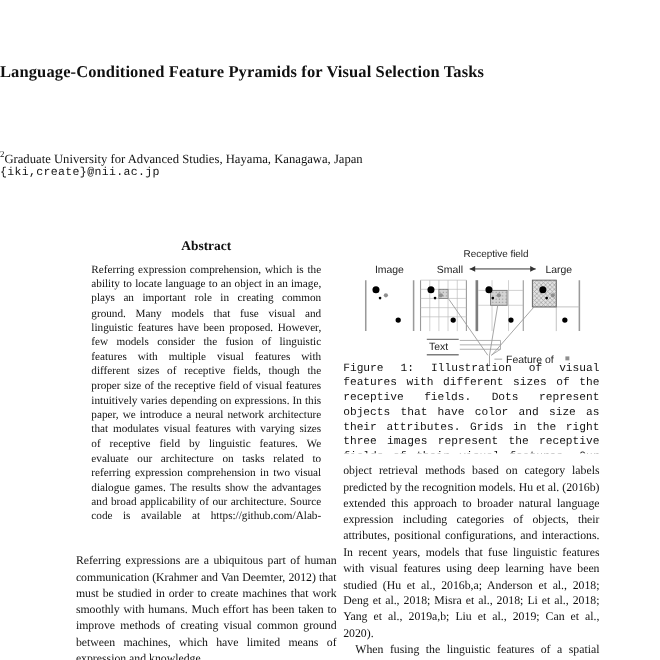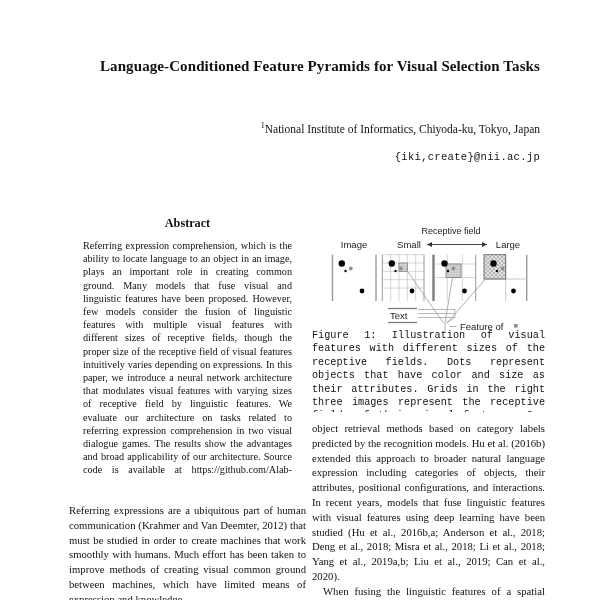--- a/index.html
+++ b/index.html
@@ -2,21 +2,21 @@
 <html><head>
 <meta charset="utf-8">
 <style>
   html,body{margin:0;padding:0;background:#e8e8e8;}
   .page{
     position:relative;width:600px;height:600px;background:#ffffff;
     overflow:hidden;color:#111;
     font-family:"Liberation Serif", serif;
   }
   .abs{position:absolute;}
-  .centered{left:0;width:540px;text-align:right;}
+  .centered{left:0;width:540px;text-align:left;}
   .title{font-size:15px;font-weight:bold;letter-spacing:.1px;}
   .authors{font-size:12px;}
   .authors .name{font-weight:bold;}
   .authors sup,.affil sup{font-size:8px;}
   .affil{font-size:11.5px;}
   .email{font-size:10.5px;font-family:"Liberation Mono", monospace;letter-spacing:.3px;}
   .col-left{left:69px;width:237px;}
   .col-right{left:312px;width:233px;}
   .sec-heading{font-size:12.2px;font-weight:bold;}
   .abstract-heading{text-align:center;width:237px;}
@@ -38,22 +38,22 @@
   svg text{font-family:"Liberation Sans", sans-serif;fill:#222;}
 </style>
 </head>
 <body>
 
 <div class="page">
 
   <div class="abs centered title" style="top:58px;">Language-Conditioned Feature Pyramids for Visual Selection Tasks</div>
 
 
-  <div class="abs centered affil" style="top:121px;">
-    <sup>1</sup><span>National Institute of Informatics, Chiyoda-ku, Tokyo, Japan</span>
+  <div class="abs centered affil" style="top:136px;">
+    <sup>2</sup><span>Graduate University for Advanced Studies, Hayama, Kanagawa, Japan</span>
   </div>
   <div class="abs centered email" style="top:151px;">{iki,create}@nii.ac.jp</div>
 
   <div class="abs col-left sec-heading abstract-heading" style="top:216px;">Abstract</div>
 
   <div class="abs abstract-body" style="top:239px;">
     <span>Referring expression comprehension, which is the ability to locate language to an object in an image, plays an important role in creating common ground. Many models that fuse visual and linguistic features have been proposed. However, few models consider the fusion of linguistic features with multiple visual features with different sizes of receptive fields, though the proper size of the receptive field of visual features intuitively varies depending on expressions. In this paper, we introduce a neural network architecture that modulates visual features with varying sizes of receptive field by linguistic features. We evaluate our architecture on tasks related to referring expression comprehension in two visual dialogue games. The results show the advantages and broad applicability of our architecture. Source code is available at </span><a href="#" class="paper-link">https://github.com/Alab-NII/lcfp</a>
   </div>
 
 

